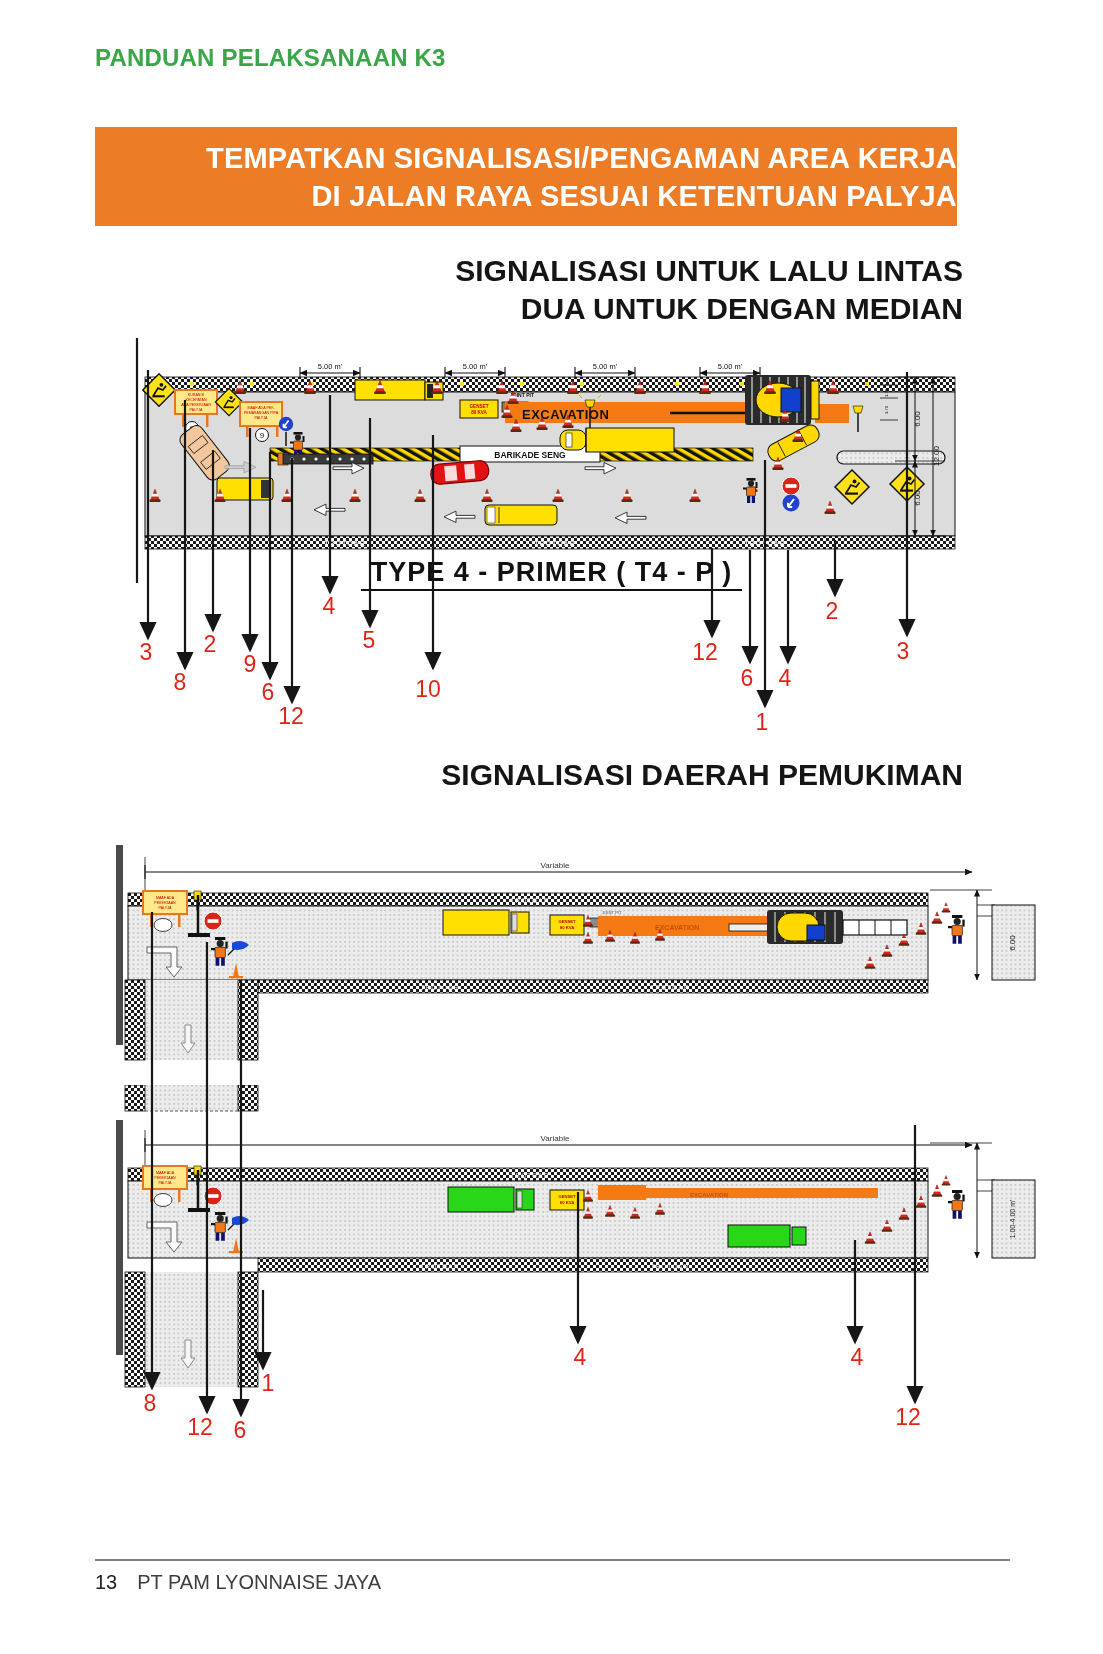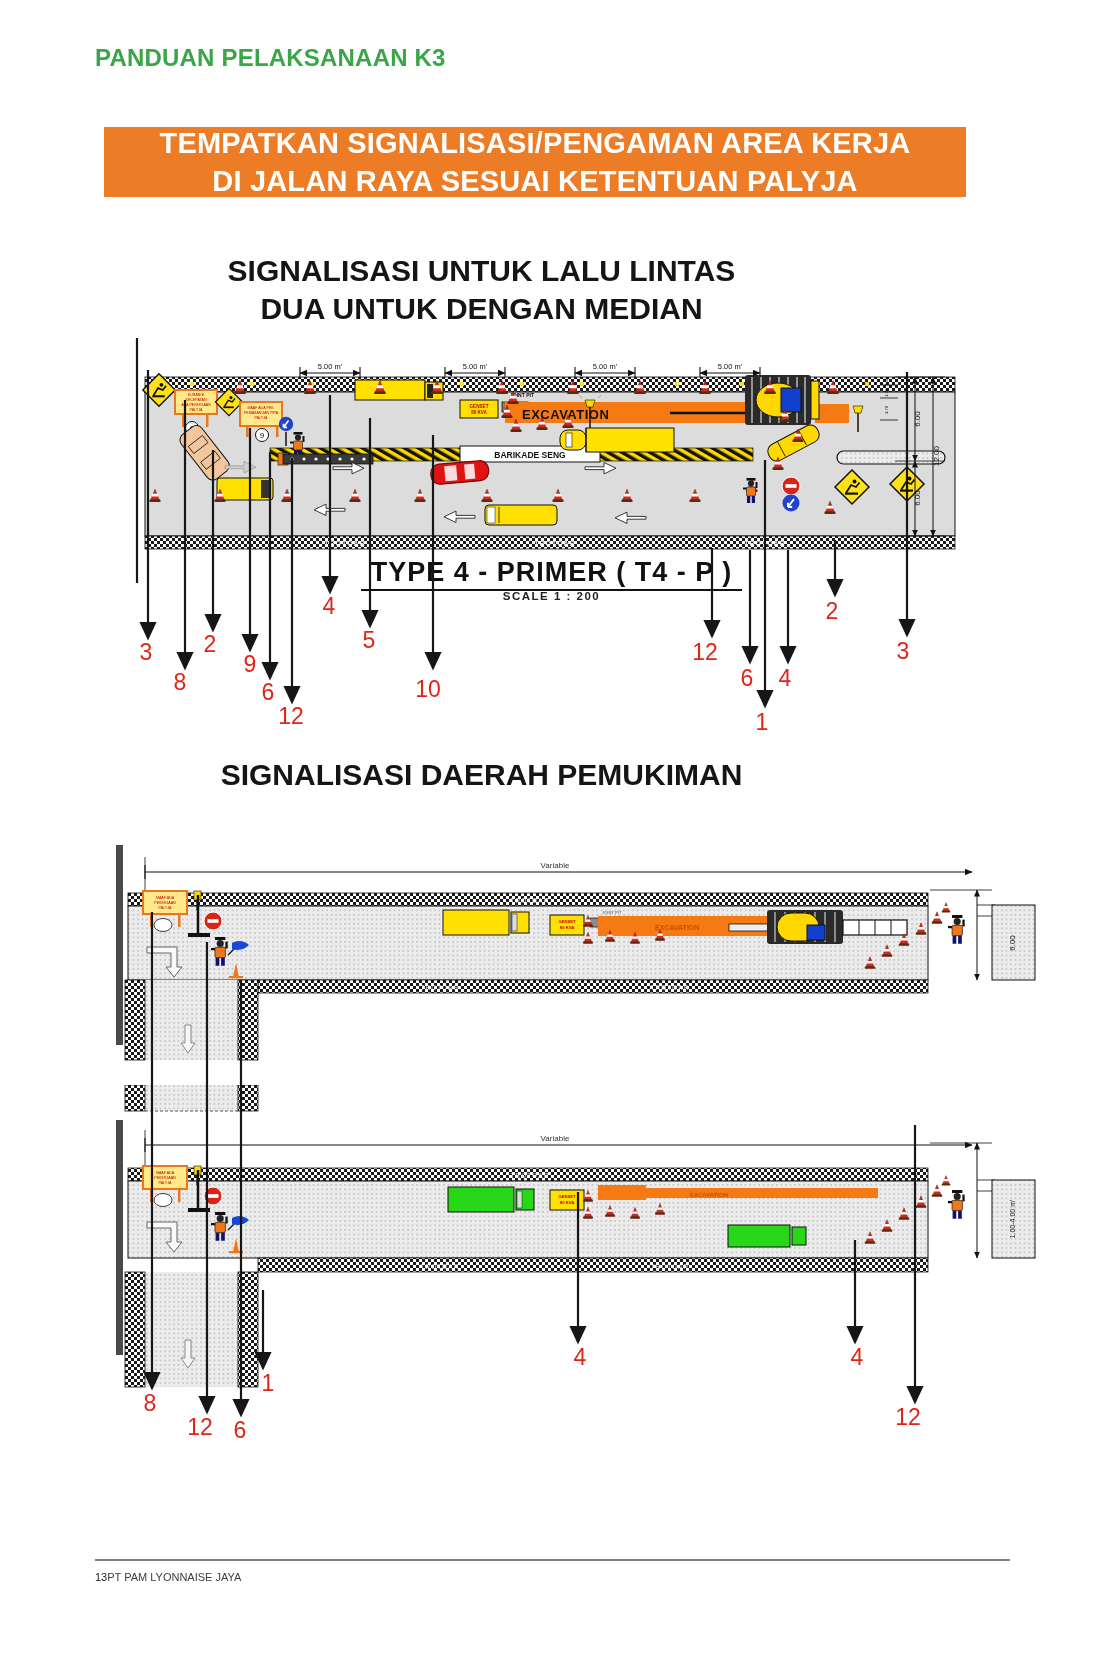--- a/index.html
+++ b/index.html
@@ -4,28 +4,28 @@
 <style>
   html,body{margin:0;padding:0;background:#fff;}
   .page{position:relative;width:1103px;height:1654px;background:#fff;overflow:hidden;
         font-family:"Liberation Sans",sans-serif;}
   .abs{position:absolute;}
   .hdr-title{color:var(--header_green,#3aa648);font-size:24px;font-weight:bold;letter-spacing:.2px;}
   .hdr-sub{color:#414141;font-size:22px;margin-top:2px;}
   .banner{background:var(--banner_orange,#ec7c25);color:#fff;display:flex;flex-direction:column;
           justify-content:center;align-items:center;text-align:center;
           font-size:29px;font-weight:bold;line-height:38px;letter-spacing:.2px;}
-  .sec-title{width:963px;text-align:center;color:#151515;font-size:30px;font-weight:bold;line-height:38px;}
+  .sec-title{width:963px;text-align:right;color:#151515;font-size:30px;font-weight:bold;line-height:38px;}
   .type-wrap{width:1103px;text-align:center;}
   .type-label{display:inline-block;font-size:27px;font-weight:bold;letter-spacing:1px;color:#111;
               border-bottom:2.5px solid #111;padding:0 10px 1px 10px;}
   .scale-label{width:1103px;text-align:center;font-size:11.5px;font-weight:bold;letter-spacing:1.5px;color:#222;}
   .co{position:absolute;color:var(--callout_red,#e02418);font-size:23px;line-height:23px;transform:translateX(-50%);}
   .ftr-line{background:#808080;}
-  .ftr{display:flex;align-items:baseline;color:#3d3d3d;font-size:11px;}
+  .ftr{display:flex;gap:20px;align-items:baseline;color:#3d3d3d;font-size:20px;}
   .ftr .num{color:#222;}
   svg text{font-family:"Liberation Sans",sans-serif;}
 </style>
 </head>
 <body>
 
 <div class="page">
 
   <svg width="0" height="0" style="position:absolute">
     <defs>
@@ -86,21 +86,21 @@
       <g id="darw">
         <polygon points="-3,0 3,0 3,18 7,18 0,28 -7,18 -3,18" fill="#f6f6f6" stroke="#888" stroke-width="1"></polygon>
       </g>
     </defs>
   </svg>
 
   <div class="abs" style="left:95px;top:44px;">
     <div class="hdr-title">PANDUAN PELAKSANAAN K3</div>
   </div>
 
-  <div class="abs banner" style="left:104px;top:127px;width:862px;height:70px;">
+  <div class="abs banner" style="left:95px;top:127px;width:862px;height:99px;align-items:flex-end;">
     <div>TEMPATKAN  SIGNALISASI/PENGAMAN AREA KERJA</div>
     <div>DI JALAN RAYA SESUAI KETENTUAN PALYJA</div>
   </div>
 
   <div class="abs sec-title" style="left:0;top:252px;">
     <div>SIGNALISASI UNTUK LALU LINTAS</div>
     <div>DUA UNTUK DENGAN MEDIAN</div>
   </div>
 
   <svg class="abs" style="left:130px;top:340px;" width="840" height="215" viewBox="0 0 840 215">
@@ -344,21 +344,20 @@
       <text x="809" y="116" font-size="8" fill="#111" text-anchor="middle" transform="rotate(-90 809 116)">12.00</text>
       <text x="758" y="42" font-size="4.2" fill="#111" text-anchor="middle" transform="rotate(-90 758 42)">1.00</text>
       <text x="758" y="53" font-size="4.2" fill="#111" text-anchor="middle" transform="rotate(-90 758 53)">1.30</text>
       <text x="758" y="70" font-size="4.2" fill="#111" text-anchor="middle" transform="rotate(-90 758 70)">3.70</text>
     </g>
   </svg>
 
   <div class="abs type-wrap" style="left:0;top:557px;">
     <span class="type-label">TYPE 4 - PRIMER ( T4 - P )</span>
   </div>
-  <div class="abs scale-label" style="left:0;top:590px;">SCALE  1 : 200</div>
 
   <div class="abs sec-title" style="left:0;top:756px;">SIGNALISASI DAERAH PEMUKIMAN</div>
 
   <svg class="abs" style="left:110px;top:815px;" width="935" height="250" viewBox="0 0 935 250">
     <rect x="6" y="30" width="7" height="200" fill="#4a4a4a"></rect>
 
     <g>
       <line x1="35" y1="57" x2="862" y2="57" stroke="#111" stroke-width="1.1" marker-end="url(#da)"></line>
       <line x1="35" y1="50" x2="35" y2="64" stroke="#111" stroke-width="1.1"></line>
       <line x1="35" y1="42" x2="35" y2="78" stroke="#111" stroke-width=".8"></line>

